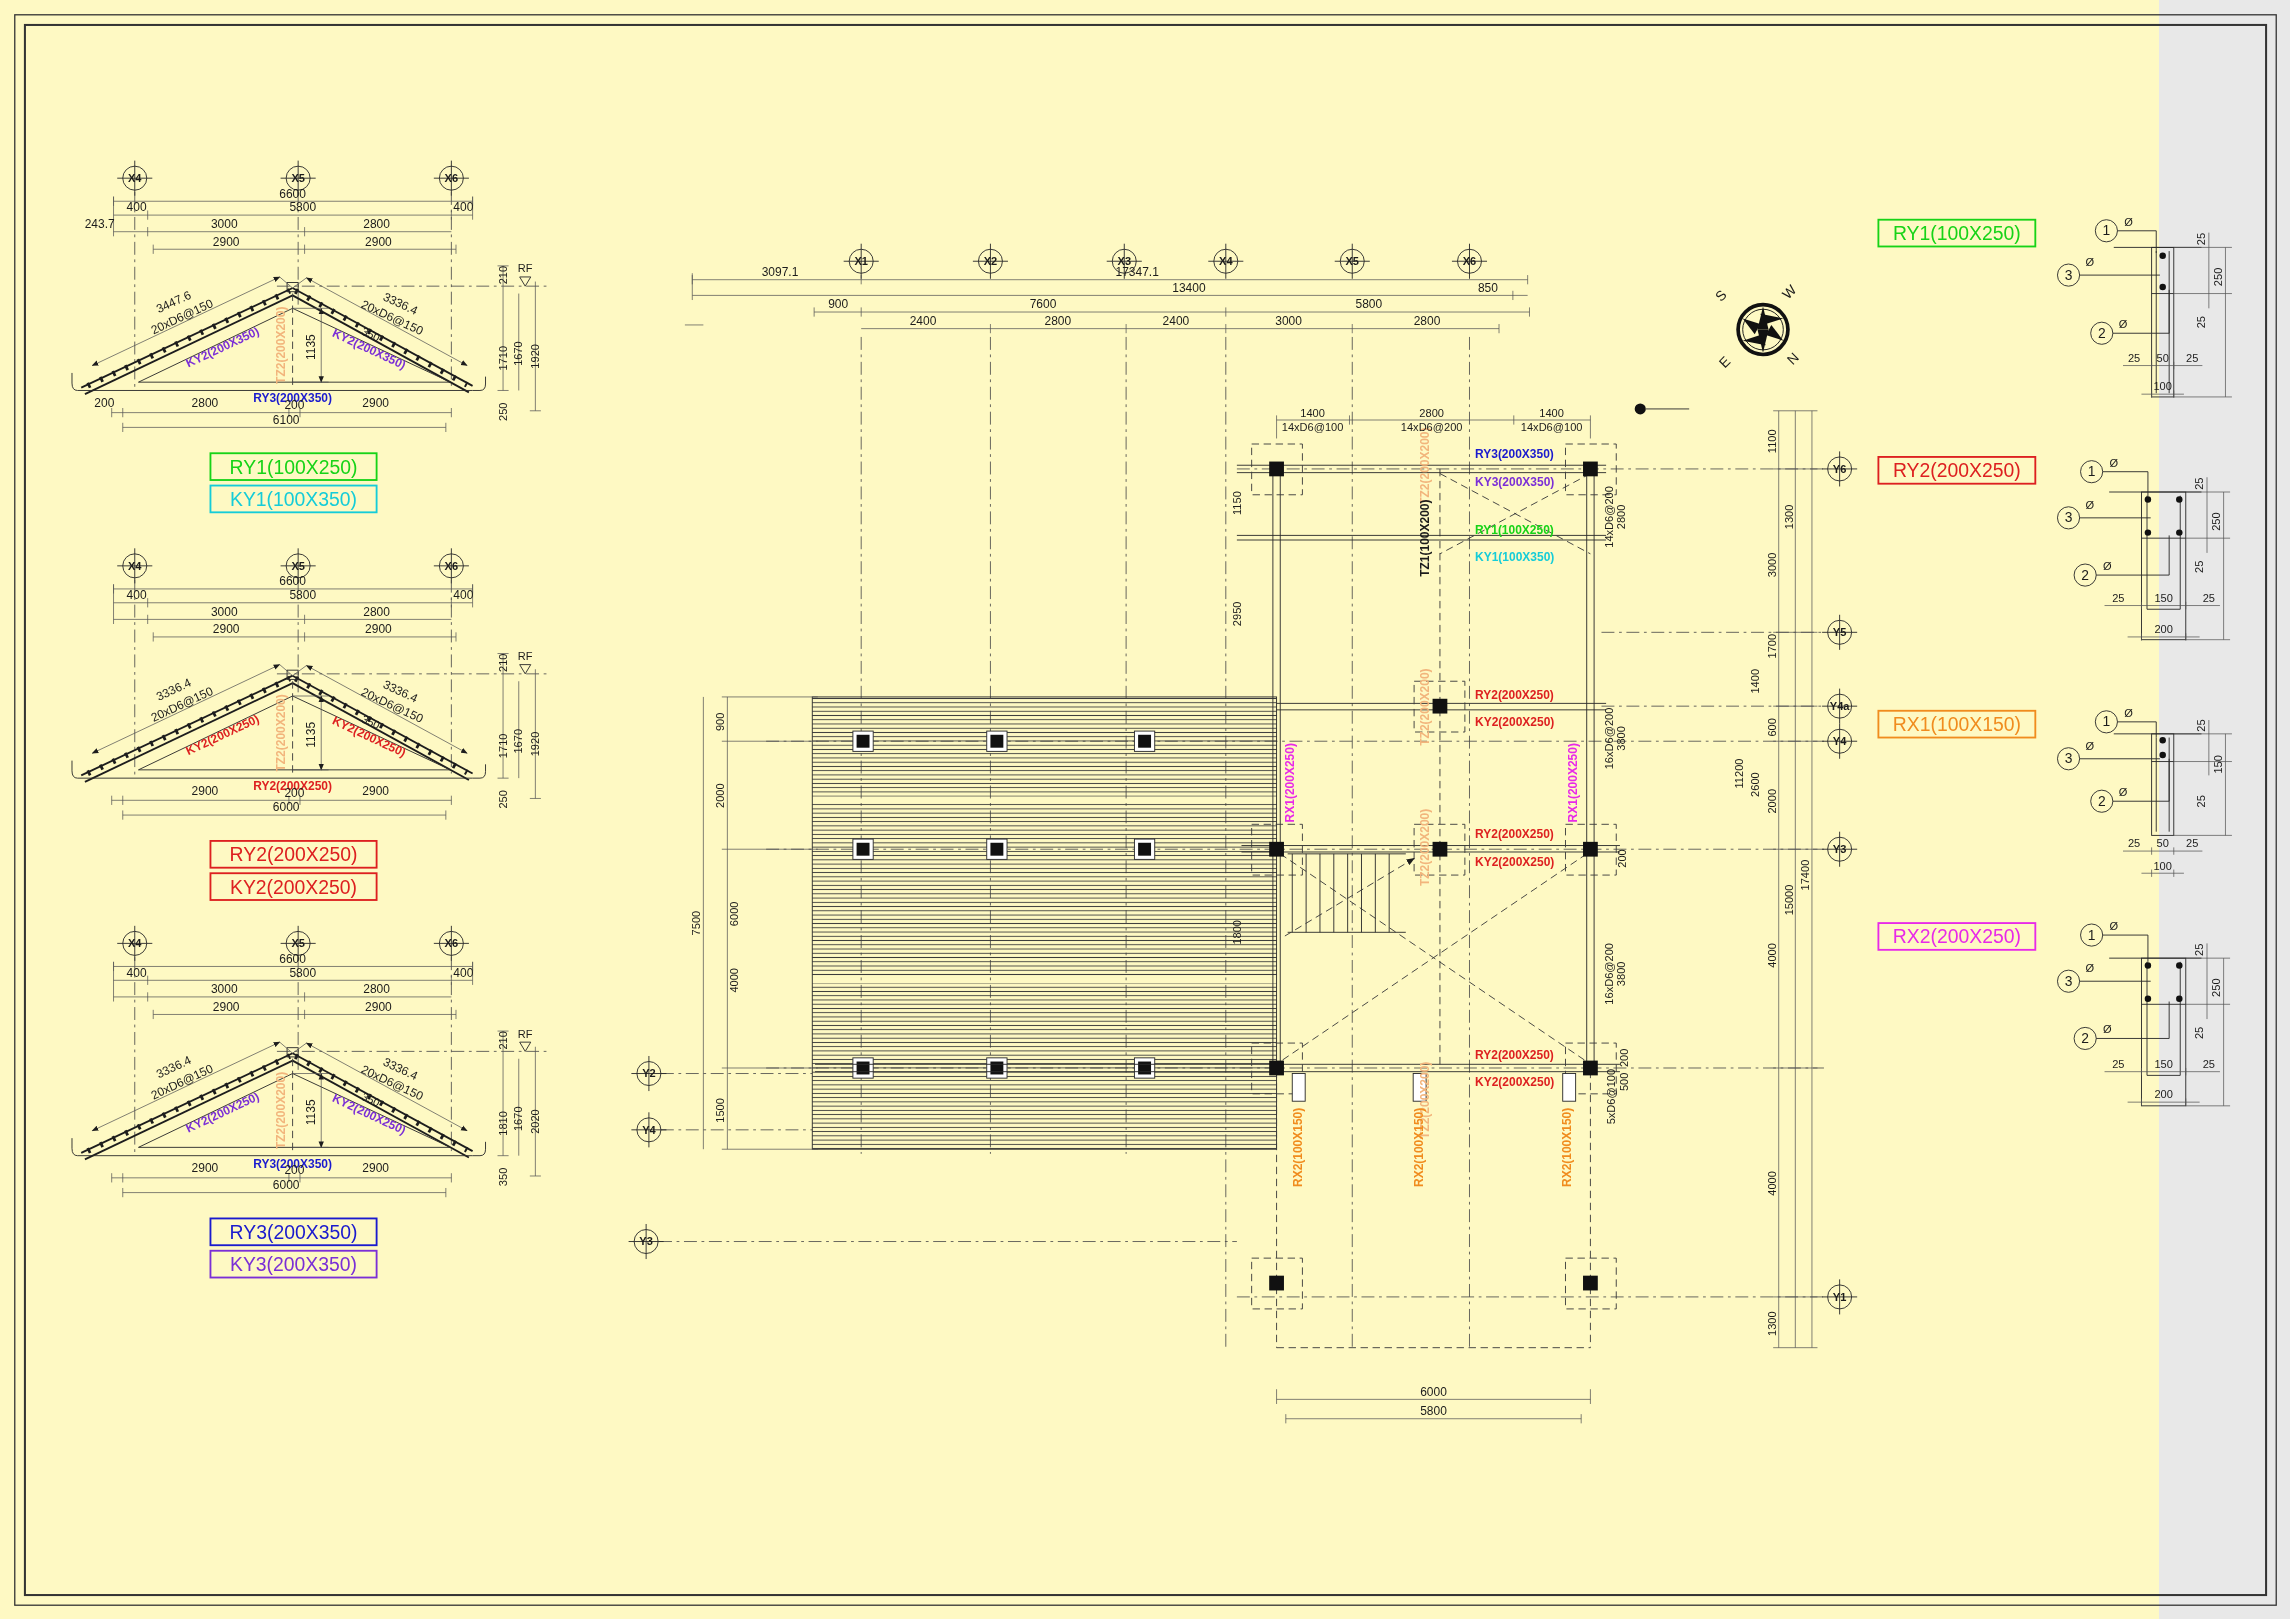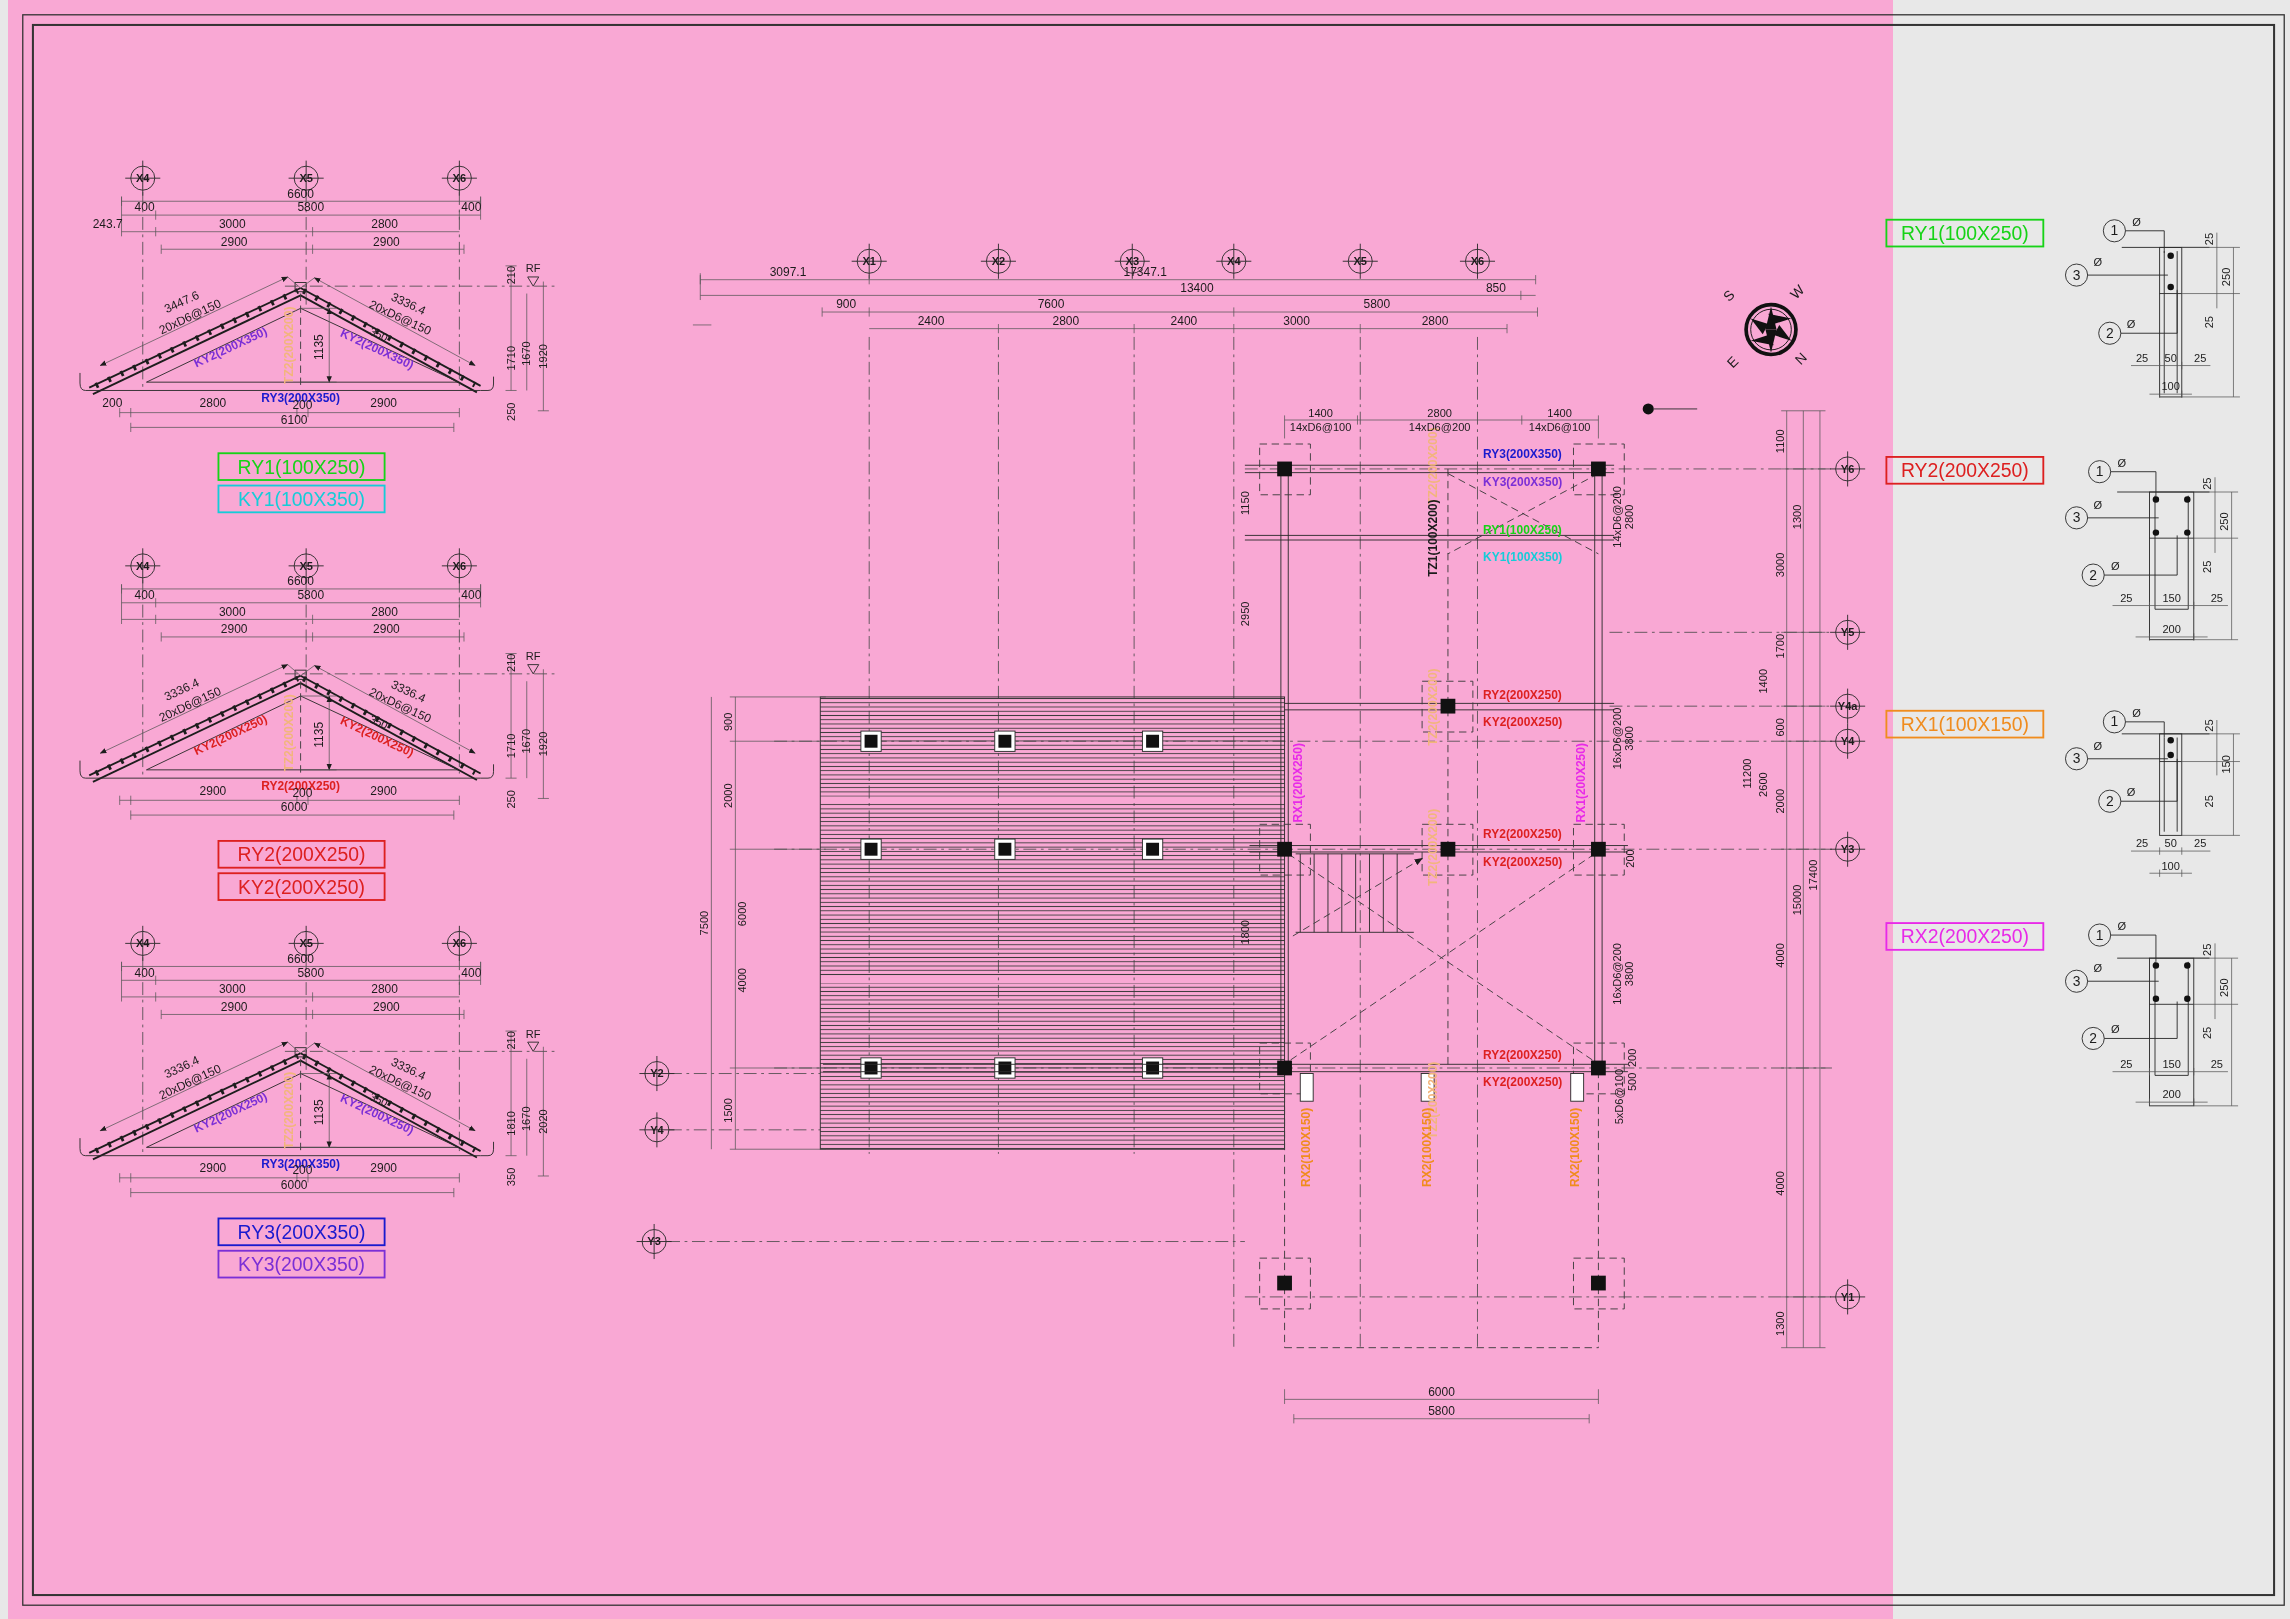--- a/index.html
+++ b/index.html
@@ -1,16 +1,16 @@
 <!DOCTYPE html>
 <html style="font-size:14.8px"><head>
 <meta charset="utf-8">
 <style>
   html,body{margin:0;padding:0;background:#e8e8e8;}
-  #sheet{position:relative;width:1885px;height:1620px;background:#f9a8d4;font-family:"Liberation Sans",sans-serif;margin-left:8px;}
+  #sheet{position:relative;width:2159px;height:1620px;background:#fef9c3;font-family:"Liberation Sans",sans-serif;}
   svg{position:absolute;left:0;top:0;}
   text{font-family:"Liberation Sans",sans-serif;fill:#1c1c1c;}
   .tx{font-size:13px;text-anchor:middle;}
   .tx12{font-size:12px;text-anchor:middle;}
   .bub{font-size:12px;text-anchor:middle;font-weight:bold;}
   .lbl{font-size:13px;font-weight:bold;text-anchor:start;}
   .lblm{font-size:13px;font-weight:bold;text-anchor:middle;}
   .leg{font-size:21px;text-anchor:middle;}
   .sec{font-size:15px;text-anchor:middle;}
   .ln{stroke:#2b2b2b;stroke-width:1;fill:none;}

